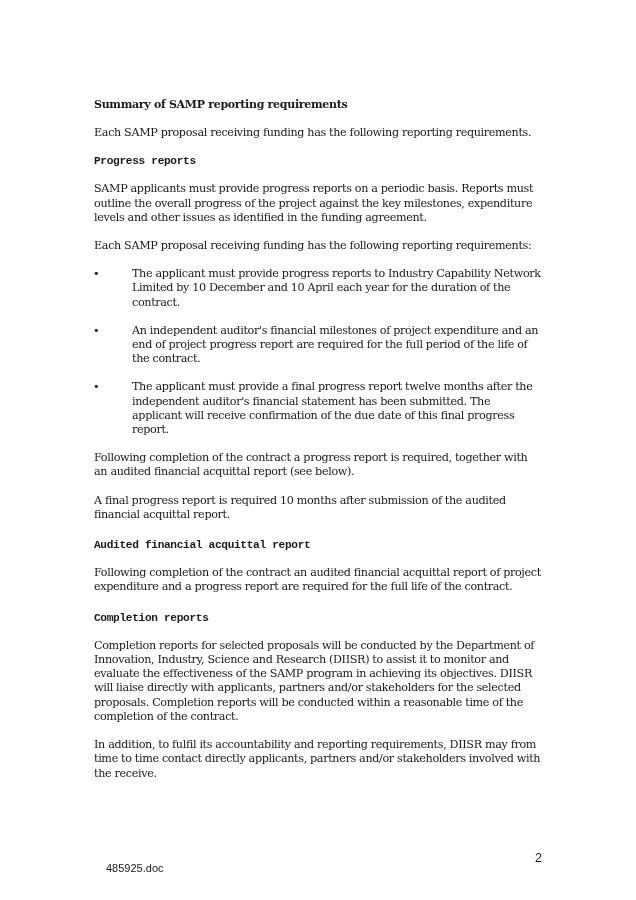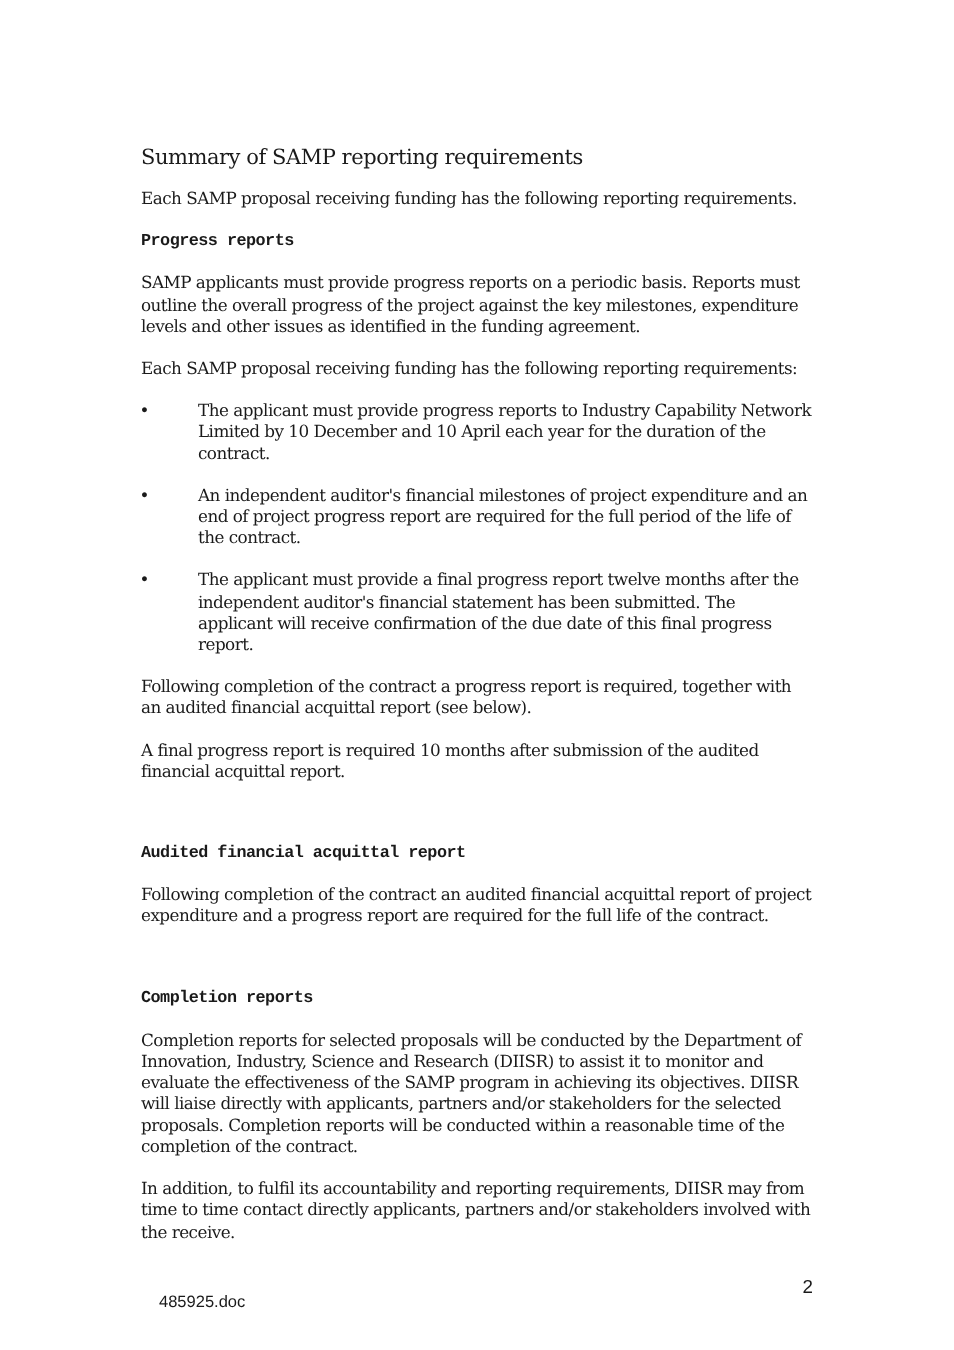--- a/index.html
+++ b/index.html
@@ -18,36 +18,36 @@
       position: absolute;
       left: 94px;
       top: 96px;
       width: 448px;
       font-family: "DejaVu Serif", "Liberation Serif", serif;
       font-size: 11.2px;
       line-height: 14.2px;
       letter-spacing: -0.35px;
     }
     .title {
-      font-weight: normal;
-      font-size: 14px;
+      font-weight: bold;
+      font-size: 11px;
       line-height: 18px;
       margin: 0 0 12px 0;
       letter-spacing: -0.3px;
     }
     p {
       margin: 0 0 14px 0;
     }
     .heading {
       font-weight: bold;
       margin: 0 0 14px 0;
       font-family: Liberation Mono, monospace;
     }
     .heading.gap-before {
-      margin-top: 40px;
+      margin-top: 16px;
     }
     ul.bullets {
       list-style: none;
       margin: 0 0 14px 0;
       padding: 0;
     }
     ul.bullets li {
       position: relative;
       padding-left: 38px;
       margin-bottom: 14px;

